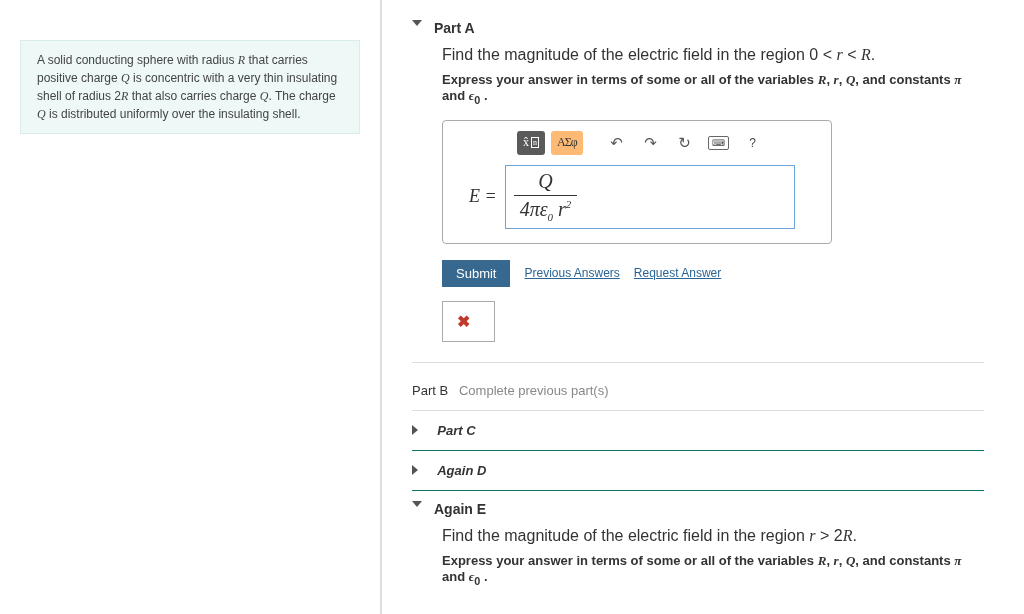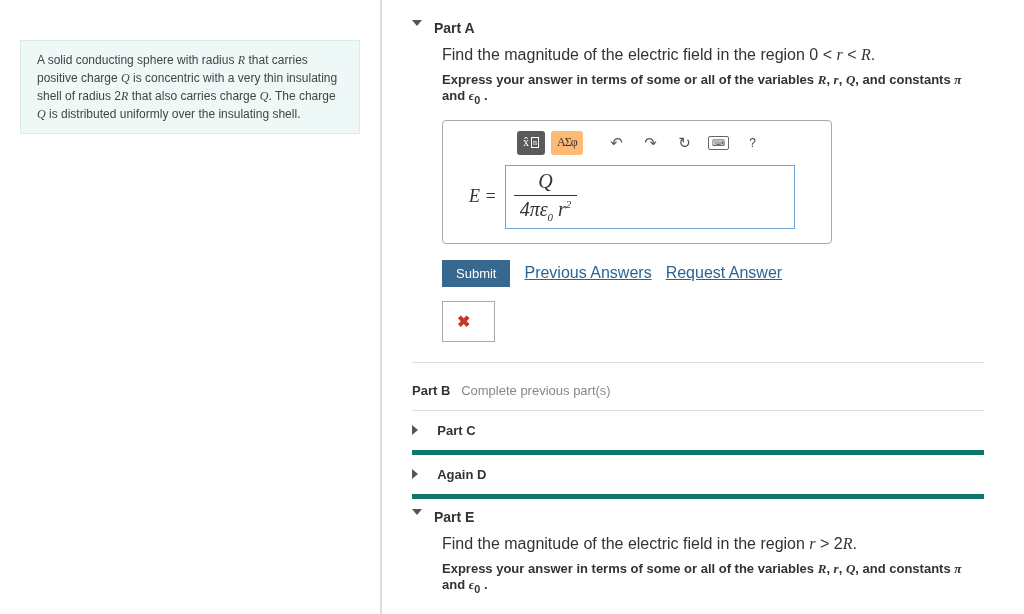--- a/index.html
+++ b/index.html
@@ -24,26 +24,26 @@
   .eq-row { display:flex; align-items:center; }
   .eq-label { font-family:'Times New Roman', serif; font-style:italic; font-size:18px; color:#333; padding:0 8px 0 12px; white-space:nowrap;}
   .eq-input { border:1px solid #6da6d6; width: 290px; height: 64px; display:flex; align-items:center; justify-content:flex-start; padding-left:8px;}
   .frac { display:inline-block; text-align:center; font-family:'Times New Roman', serif; font-size:20px; }
   .frac .num { display:block; border-bottom:1.2px solid #333; padding: 0 14px 2px 14px; font-style: italic;}
   .frac .den { display:block; padding: 2px 6px 0 6px; font-style: italic;}
   .sub { font-size: 11px; vertical-align: sub;}
   .sup { font-size: 11px; vertical-align: super;}
   .submit-row { margin-top: 16px; display:flex; align-items:center; gap:14px;}
   .btn-submit { background:#37688f; color:#fff; border:none; padding:6px 14px; font-size:13px; cursor:pointer;}
-  .link { color:#2a6496; font-size:16px; text-decoration:underline; cursor:pointer;}
+  .link { color:#2a6496; font-size:12px; text-decoration:underline; cursor:pointer;}
   .feedback { margin-top:14px; border:1px solid #aaa; display:inline-flex; align-items:center; padding:10px 14px; font-weight:bold; font-size:13px;}
   .x-icon { color:#c0392b; font-size:16px; font-weight:bold; margin-right:10px;}
   .locked { color:#888; font-size:13px; padding: 12px 0; border-bottom:1px solid #ddd;}
-  .locked .pl { font-weight:bold; color:#333;}
-  .collapsed { padding: 12px 0; border-bottom:5px solid #0f766e;}
+  .locked .pl { font-weight:normal; color:#333;}
+  .collapsed { padding: 12px 0; border-bottom:1px solid #0f766e;font-style:italic;}
   .kbd-icon { border:1px solid #666; border-radius:2px; font-size:9px; padding:1px 3px;}
   .arrow-icon { font-size:15px; color:#555;}
   .redo-icon { font-size:15px; color:#555;}
 </style>
 </head>
 <body>
 
 <div class="container">
   <div class="left-panel">
     <div class="problem-desc">A solid conducting sphere with radius <span class="math-var">R</span> that carries positive charge <span class="math-var">Q</span> is concentric with a very thin insulating shell of radius 2<span class="math-var">R</span> that also carries charge <span class="math-var">Q</span>. The charge <span class="math-var">Q</span> is distributed uniformly over the insulating shell.</div>
@@ -106,21 +106,21 @@
       &nbsp;<strong>Part C</strong>
     </div>
 
     <div class="collapsed">
       <span class="caret right"></span>
       &nbsp;<strong>Again D</strong>
     </div>
 
     <div class="part-header" style="border-bottom:none;">
       <span class="caret down"></span>
-      <span>Part E</span>
+      <span>Again E</span>
     </div>
     <div class="part-body" style="border-bottom:none; padding-bottom:0;">
       <div class="prompt">Find the magnitude of the electric field in the region <span class="math-var">r</span> &gt; 2<span class="math-var">R</span>.</div>
       <div class="instr">Express your answer in terms of some or all of the variables <span class="math-var">R</span>, <span class="math-var">r</span>, <span class="math-var">Q</span>, and constants <span class="math-var">π</span> and <span class="math-var">ϵ</span><sub>0</sub> .</div>
     </div>
 
   </div>
 </div>
 
 </body></html>

